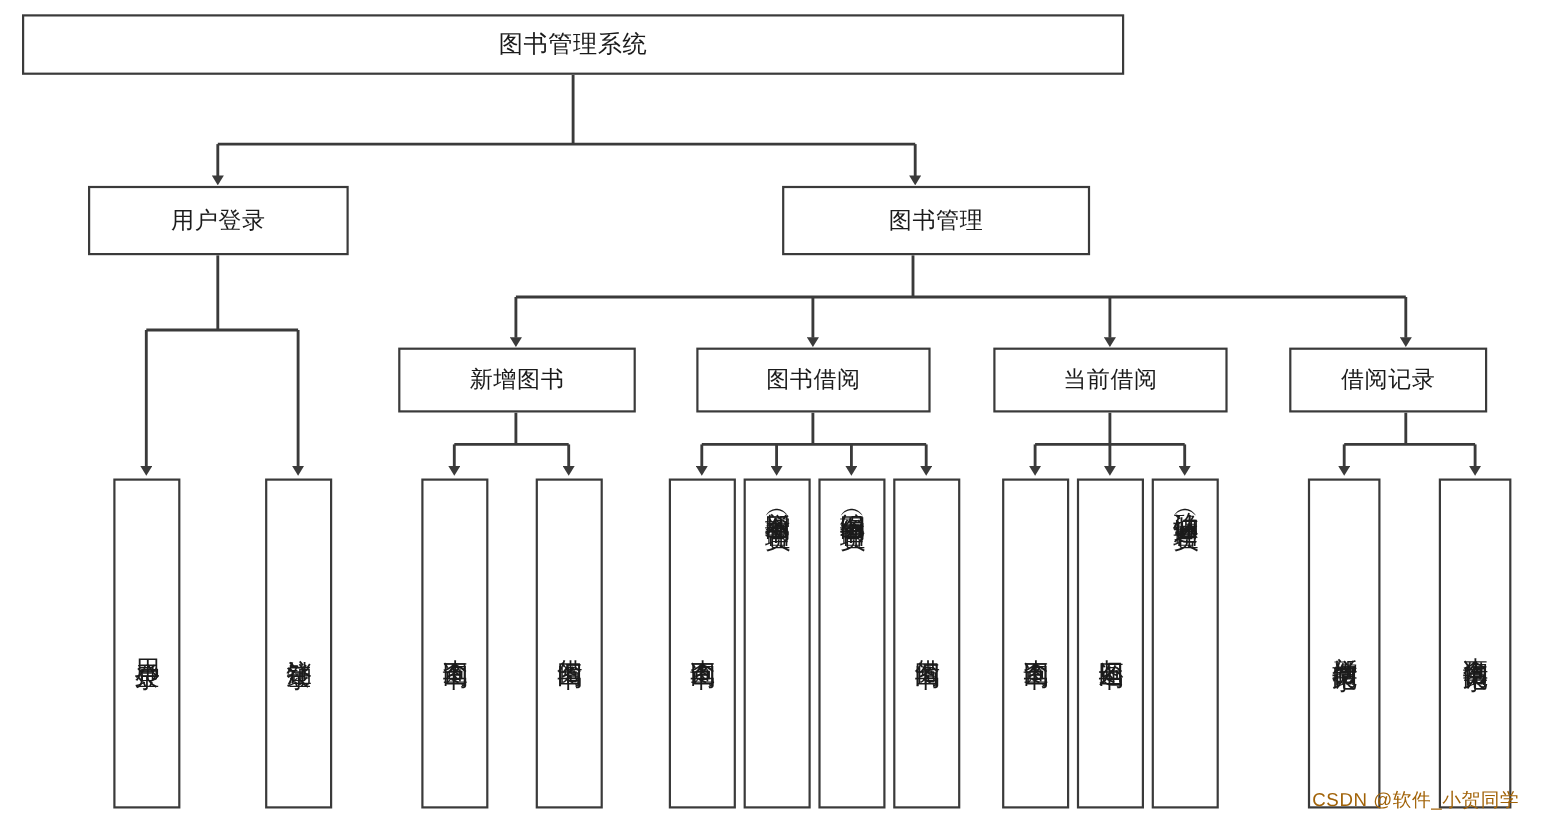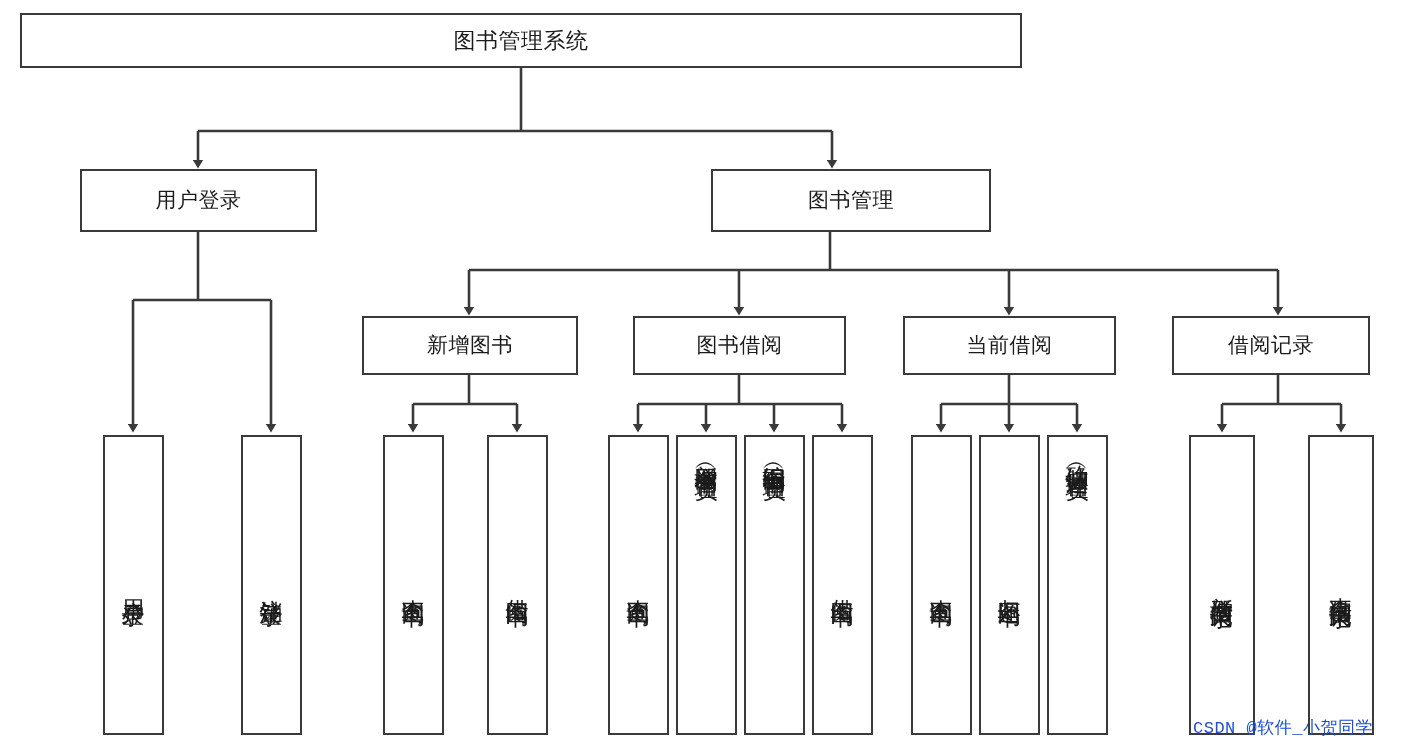--- a/index.html
+++ b/index.html
@@ -61,24 +61,24 @@
     letter-spacing: 2px;
     white-space: nowrap;
   }
   .node.vert.mid {
     align-items: center;
     padding-top: 0;
   }
   .watermark {
     position: absolute;
     font-size: 17px;
-    color: #1d4ed8;
+    color: #a16207;
     white-space: nowrap;
     letter-spacing: 0.5px;
-    font-family: Liberation Mono, monospace;
+    font-family: Liberation Sans, sans-serif;
   }
 </style>
 </head>
 <body>
 
 <div id="canvas">
 
   <svg class="wires" viewBox="0 0 1405 747" xmlns="http://www.w3.org/2000/svg">
     <defs>
       <marker id="arrow" markerWidth="9" markerHeight="11" refX="0.5" refY="5.5" orient="auto" markerUnits="userSpaceOnUse">
@@ -142,21 +142,21 @@
 
   <div class="node horiz" style="left:362px; top:316px; width:216px; height:59px;">
     <span class="label">新增图书</span>
   </div>
   <div class="node horiz" style="left:903px; top:316px; width:213px; height:59px;">
     <span class="label">当前借阅</span>
   </div>
   <div class="node horiz" style="left:633px; top:316px; width:213px; height:59px;">
     <span class="label">图书借阅</span>
   </div>
-  <div class="node horiz" style="left:1172px; top:316px; width:198px; height:59px;">
+  <div class="node horiz" style="left:1172px; top:316px; width:180px; height:59px;">
     <span class="label">借阅记录</span>
   </div>
 
   <div class="node vert mid" style="left:103px; top:435px; width:61px; height:300px;">
     <span class="label">用户登录</span>
   </div>
   <div class="node vert mid" style="left:241px; top:435px; width:61px; height:300px;">
     <span class="label">注销登录</span>
   </div>
 

